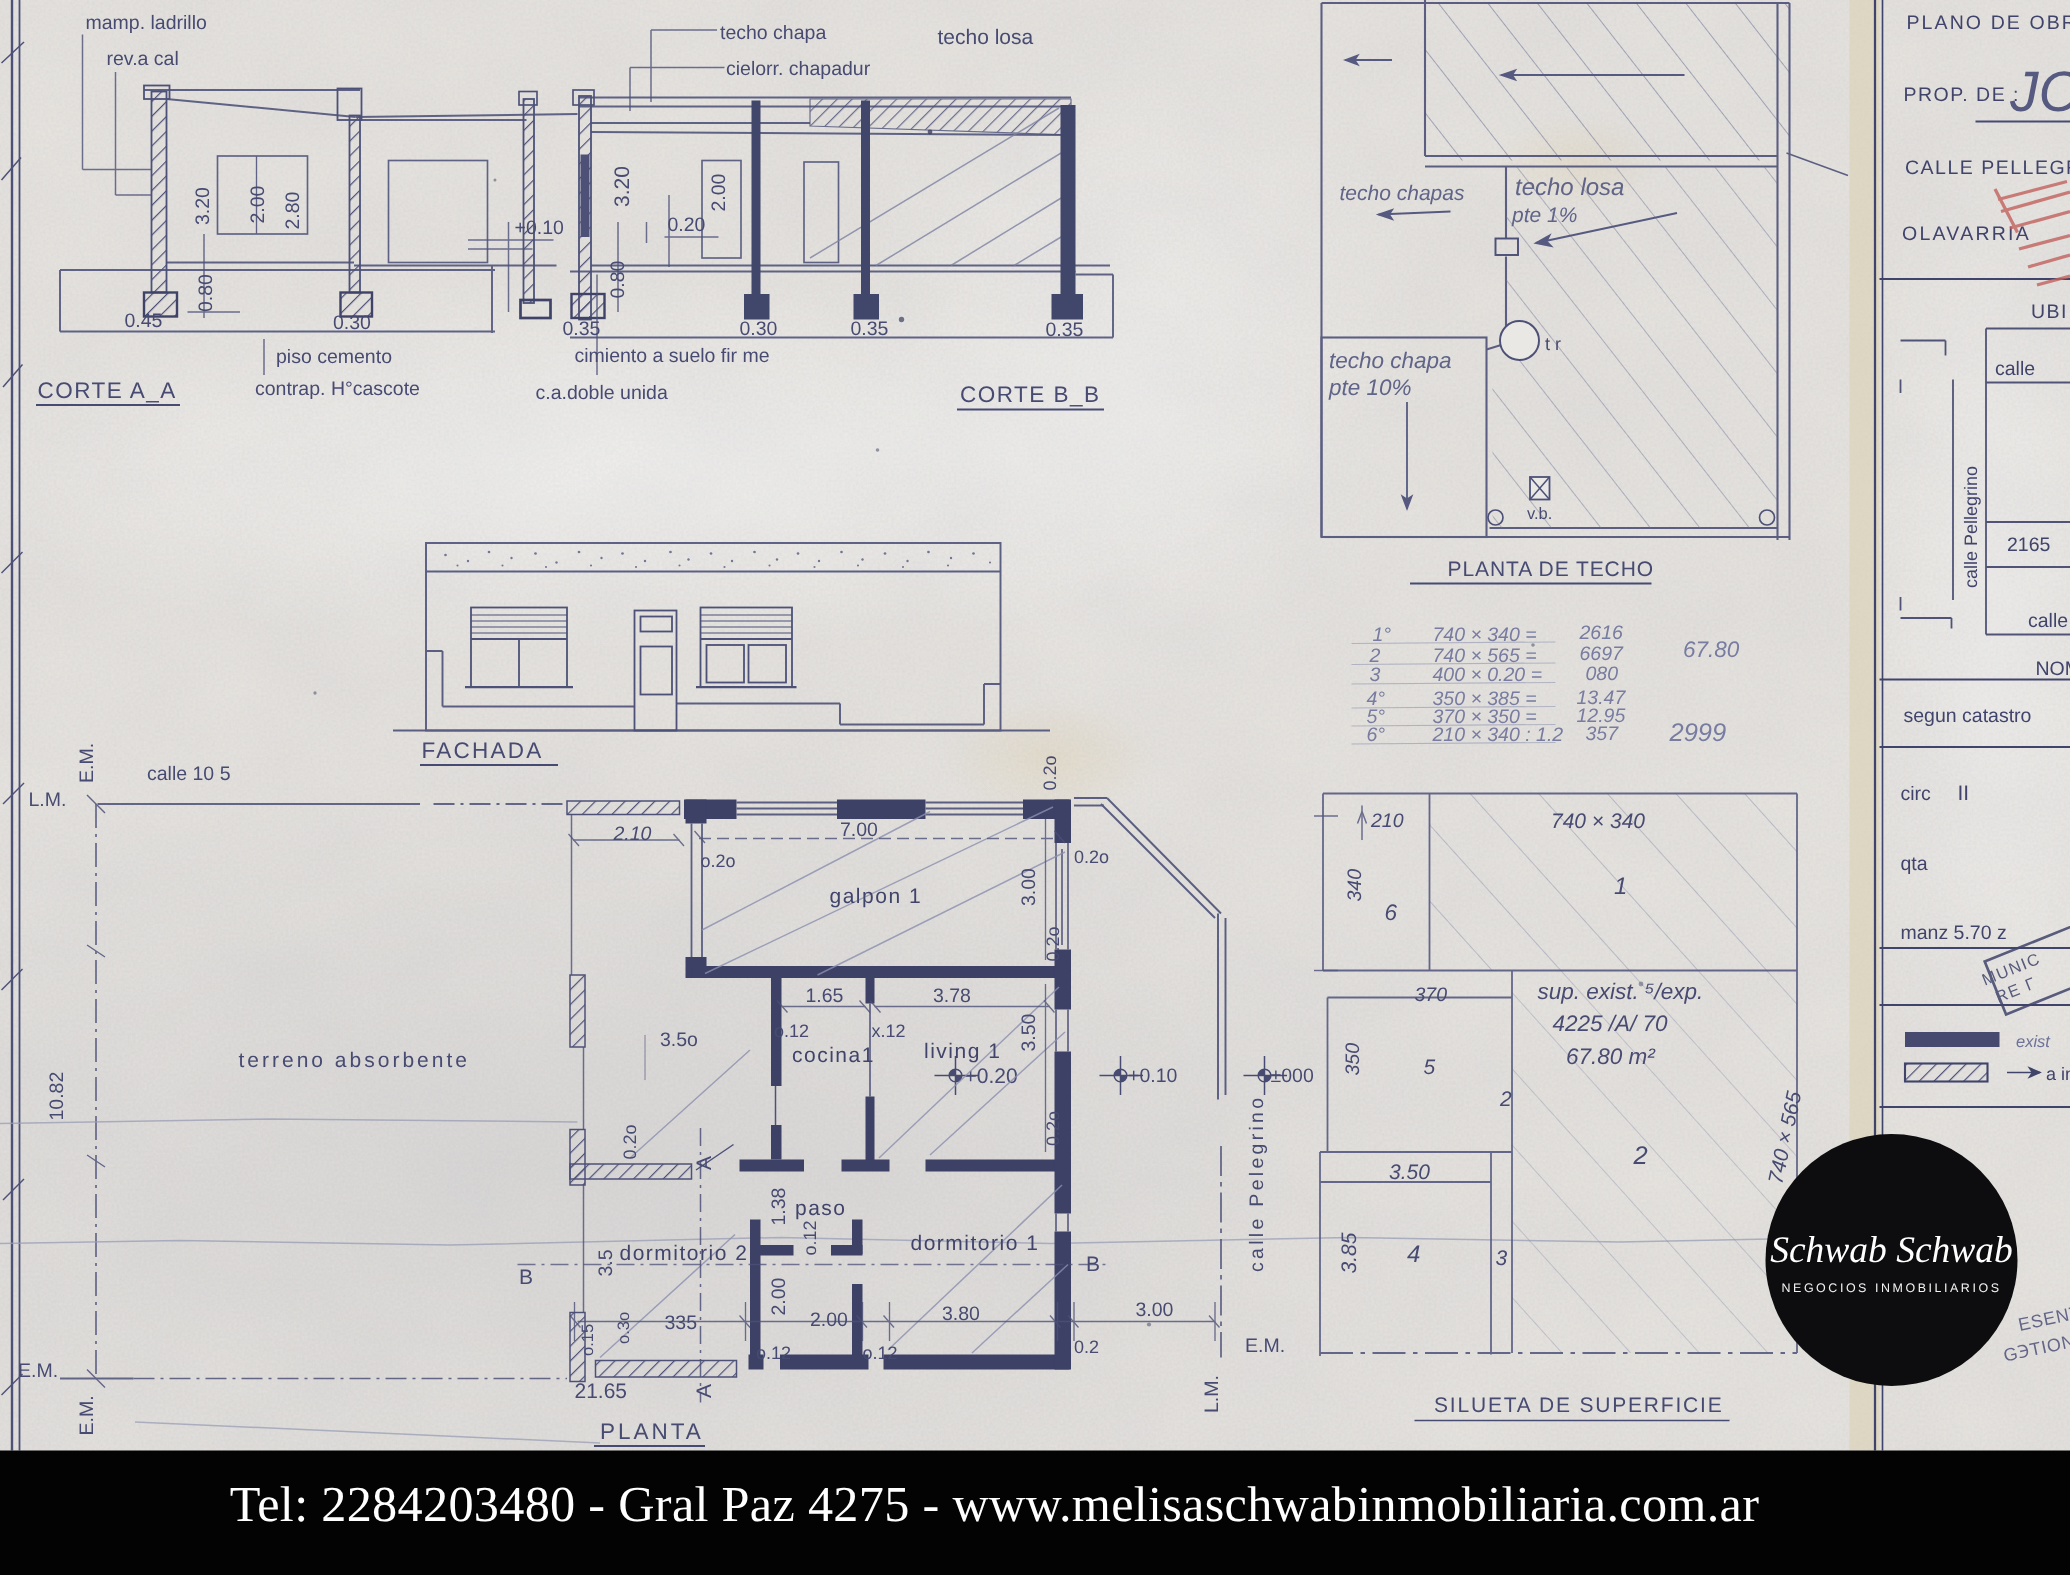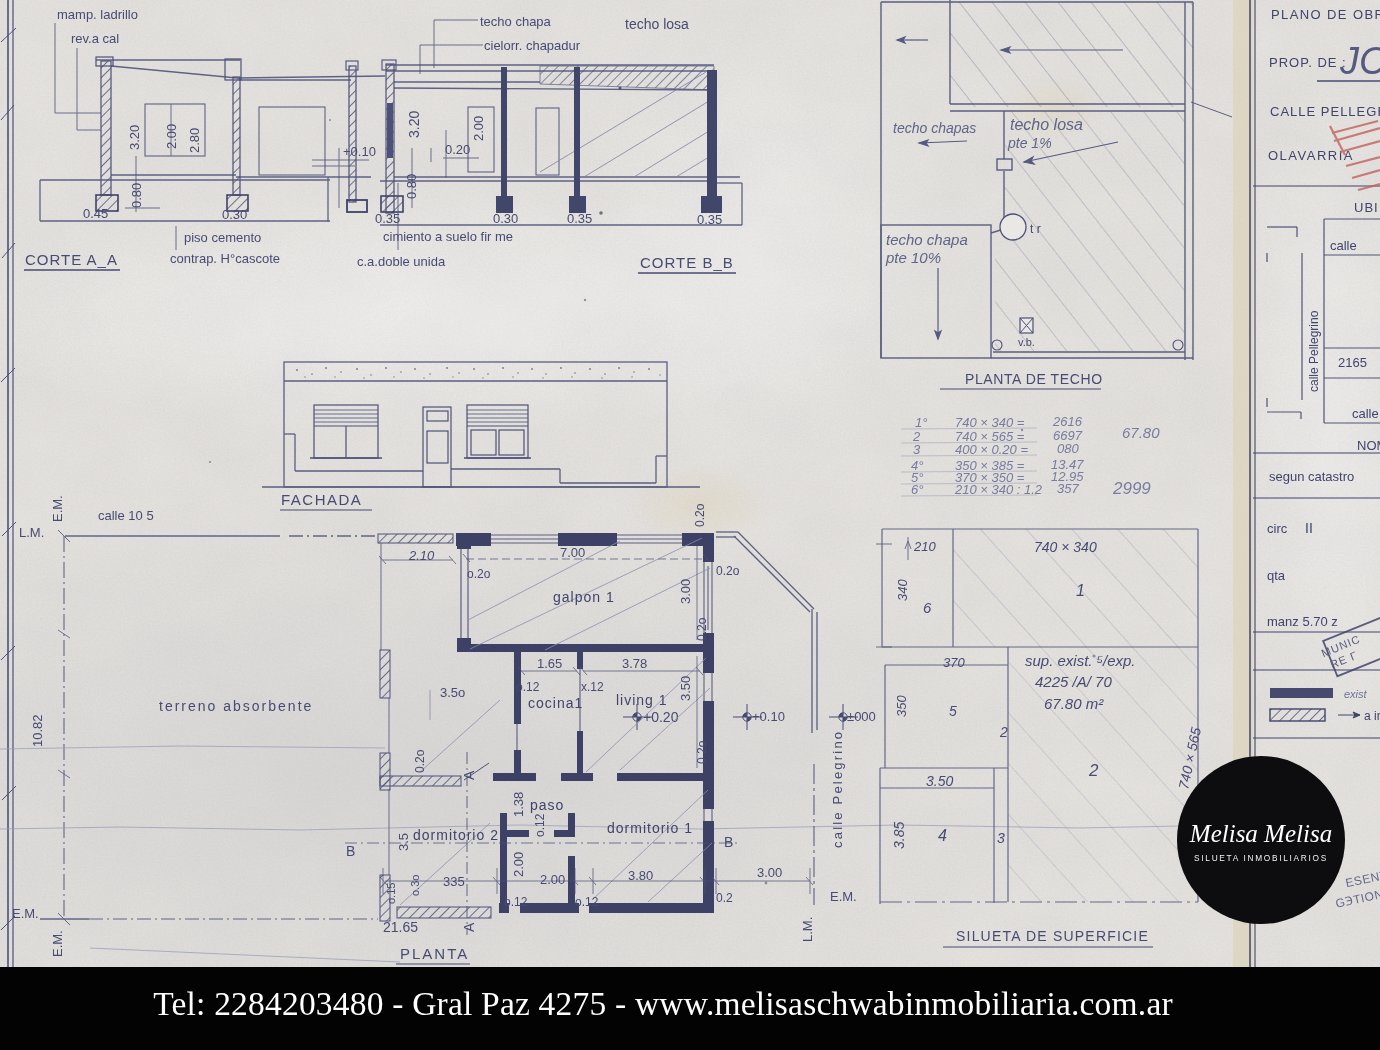--- a/index.html
+++ b/index.html
@@ -819,16 +819,16 @@
 <circle cx="330" cy="120" r="1.0" opacity="0.5"></circle>
 <circle cx="1022" cy="430" r="1.2" opacity="0.5"></circle>
 </g>
 </svg>
 
 <div id="footer">
       <div class="ft">Tel: 2284203480 - Gral Paz 4275 - www.melisaschwabinmobiliaria.com.ar</div>
     </div>
 
 <div id="logo">
-      <div class="l1">Melisa Melisa</div>
-      <div class="l2">SILUETA INMOBILIARIOS</div>
+      <div class="l1">Schwab Schwab</div>
+      <div class="l2">NEGOCIOS INMOBILIARIOS</div>
     </div>
 </div>
 
 </body></html>

